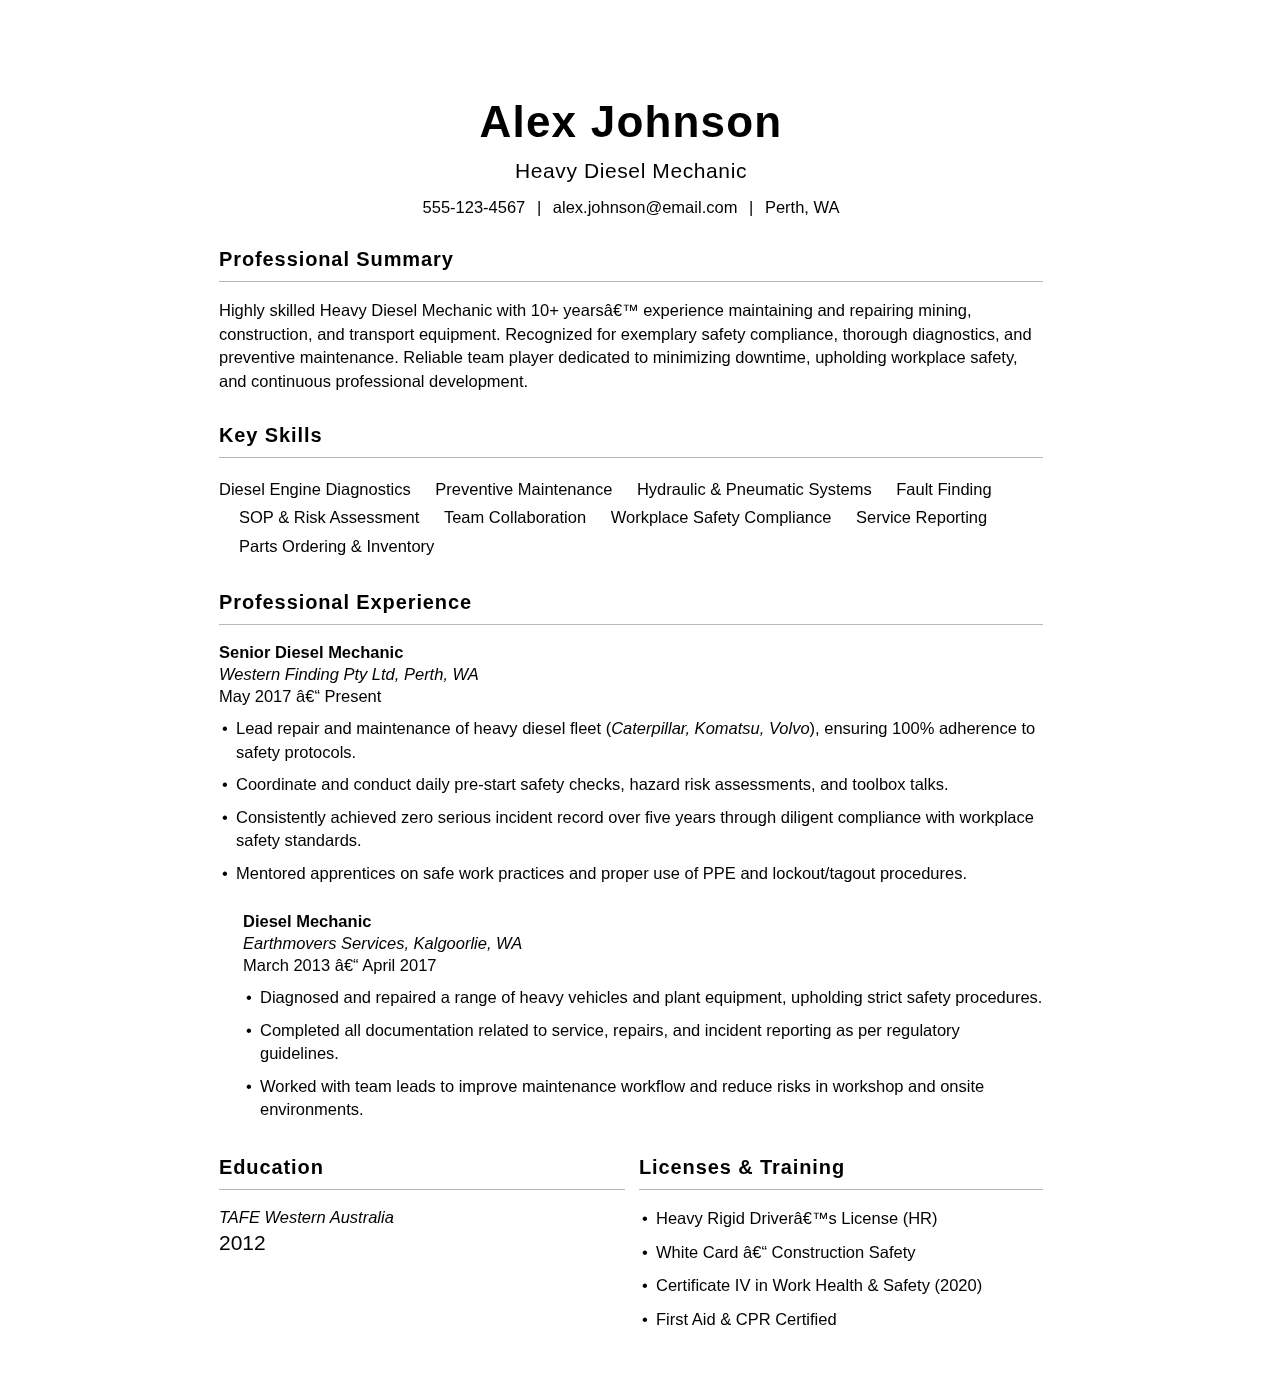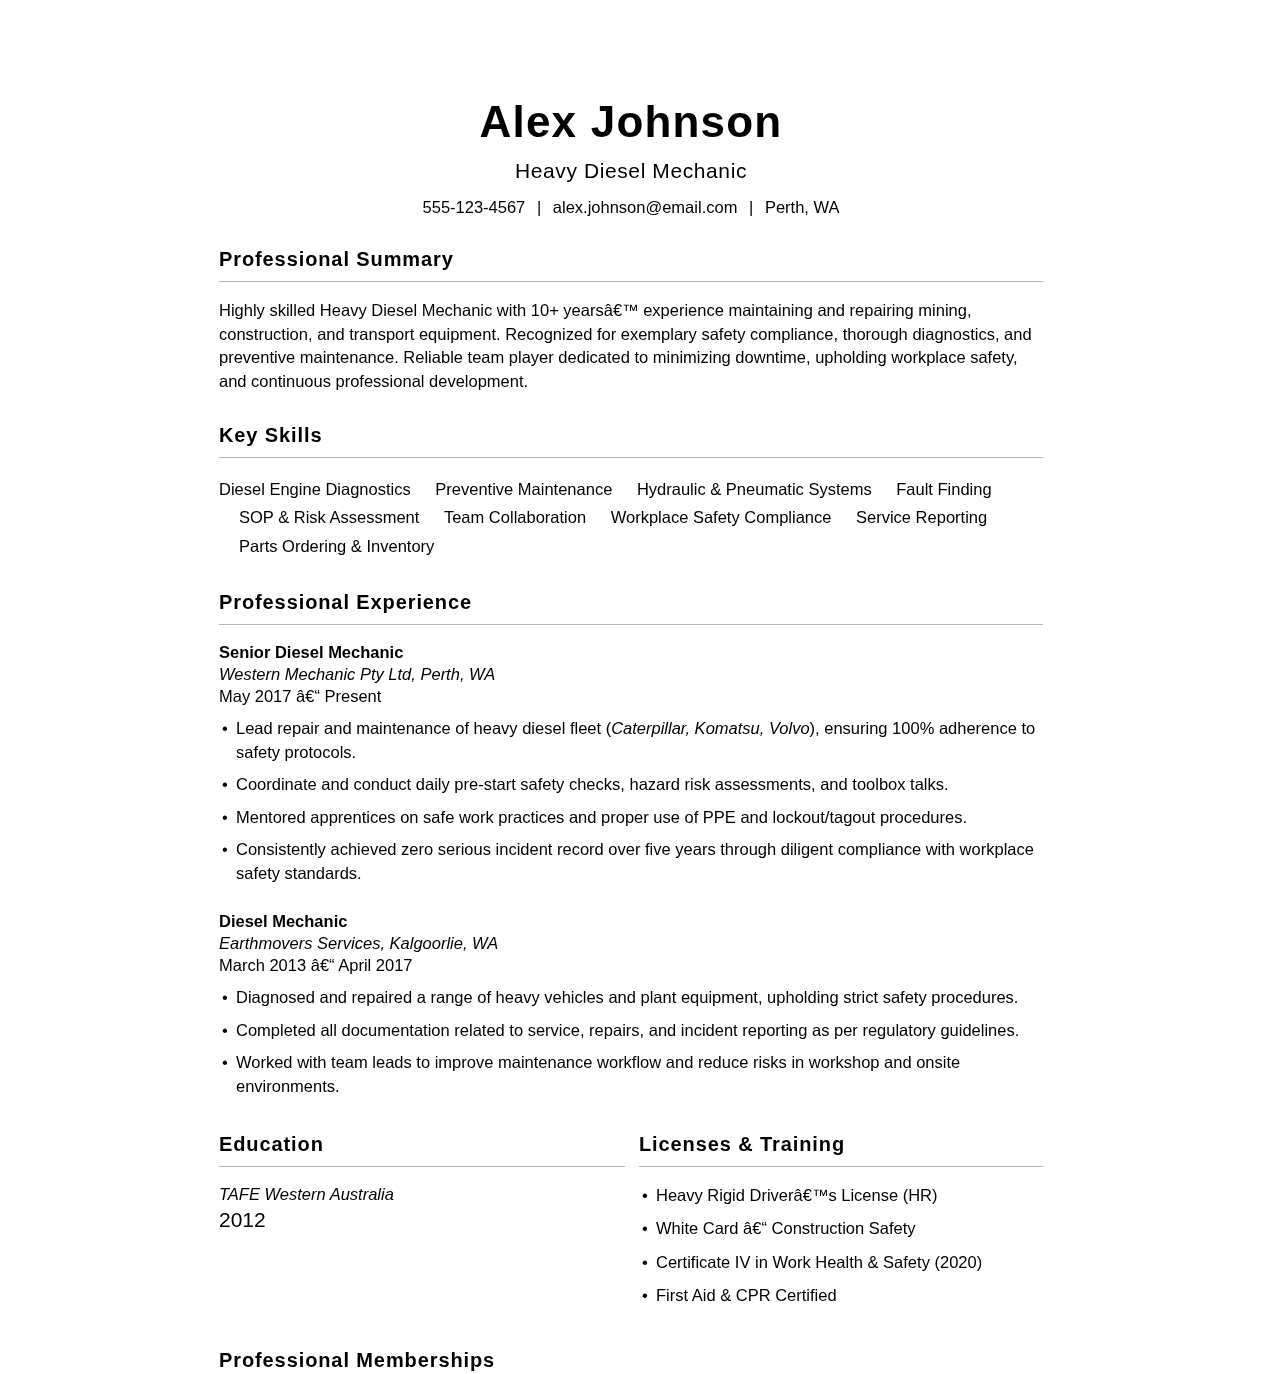--- a/index.html
+++ b/index.html
@@ -79,21 +79,21 @@
   .skills {
     font-size: 16.5px;
     line-height: 1.72;
     margin: 0;
   }
   .skills .skill { white-space: nowrap; }
   .skills .skill + .skill { margin-left: 20px; }
 
   
   .job { margin-top: 4px; }
-  .job + .job { margin-top: 26px; }
+  .job + .job { margin-top: 26px; margin-left: 24px; }
   .job-title {
     font-size: 16.5px;
     font-weight: bold;
     margin: 0;
     line-height: 1.32;
   }
   .job-company {
     font-size: 16.5px;
     font-style: italic;
     margin: 0;
@@ -182,27 +182,27 @@
       <hr class="rule">
       <p class="skills" id="skills-list"><span class="skill">Diesel Engine Diagnostics</span> <span class="skill">Preventive Maintenance</span> <span class="skill">Hydraulic &amp; Pneumatic Systems</span> <span class="skill">Fault Finding</span> <span class="skill">SOP &amp; Risk Assessment</span> <span class="skill">Team Collaboration</span> <span class="skill">Workplace Safety Compliance</span> <span class="skill">Service Reporting</span> <span class="skill">Parts Ordering &amp; Inventory</span> </p>
     </div>
 
     <div class="section">
       <h2 class="sec-head">Professional Experience</h2>
       <hr class="rule">
       <div id="jobs-container">
           <div class="job">
             <div class="job-title">Senior Diesel Mechanic</div>
-            <div class="job-company">Western Mechanic Pty Ltd, Perth, WA</div>
+            <div class="job-company">Western Finding Pty Ltd, Perth, WA</div>
             <div class="job-dates">May 2017 â€“ Present</div>
             <ul class="bullets">
               <li>Lead repair and maintenance of heavy diesel fleet (<span class="it">Caterpillar, Komatsu, Volvo</span>), ensuring 100% adherence to safety protocols.</li>
               <li>Coordinate and conduct daily pre-start safety checks, hazard risk assessments, and toolbox talks.</li>
+              <li>Consistently achieved zero serious incident record over five years through diligent compliance with workplace safety standards.</li>
               <li>Mentored apprentices on safe work practices and proper use of PPE and lockout/tagout procedures.</li>
-              <li>Consistently achieved zero serious incident record over five years through diligent compliance with workplace safety standards.</li>
             </ul>
           </div>
           <div class="job">
             <div class="job-title">Diesel Mechanic</div>
             <div class="job-company">Earthmovers Services, Kalgoorlie, WA</div>
             <div class="job-dates">March 2013 â€“ April 2017</div>
             <ul class="bullets">
               <li>Diagnosed and repaired a range of heavy vehicles and plant equipment, upholding strict safety procedures.</li>
               <li>Completed all documentation related to service, repairs, and incident reporting as per regulatory guidelines.</li>
               <li>Worked with team leads to improve maintenance workflow and reduce risks in workshop and onsite environments.</li>

